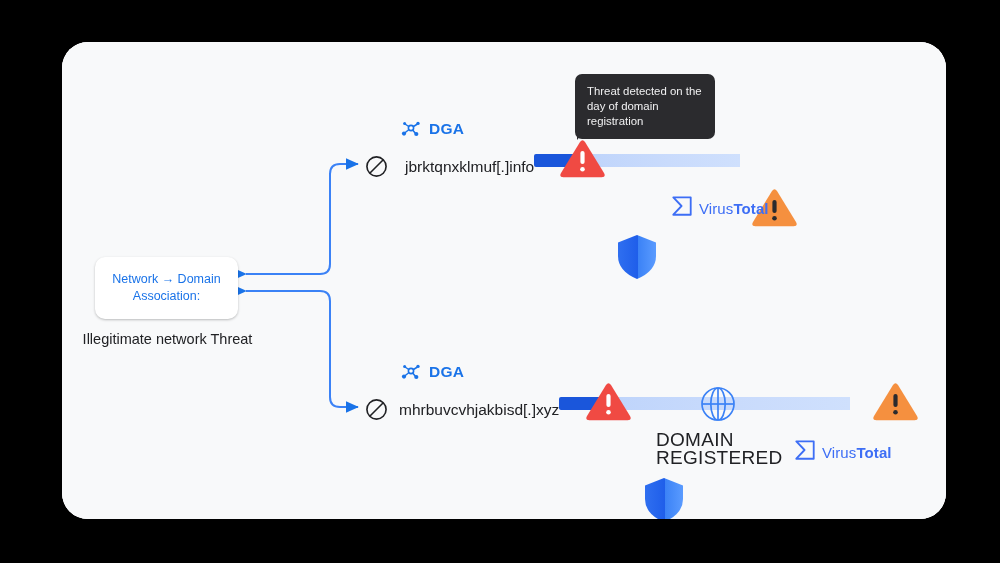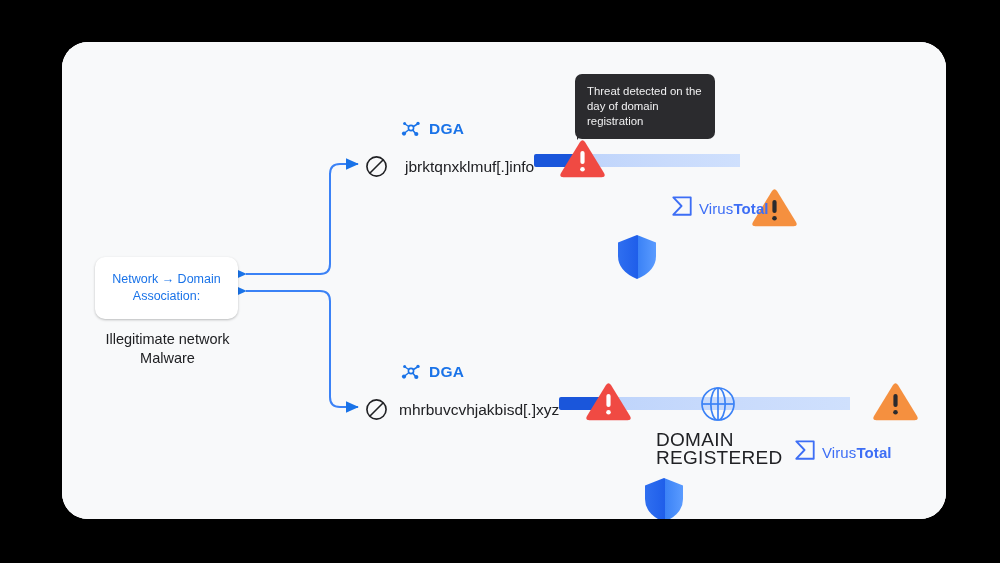--- a/index.html
+++ b/index.html
@@ -150,21 +150,21 @@
         <path d="M 268 365 L 244 365" fill="none" stroke="#3b82f6" stroke-width="2" marker-end="url(#arrR)"></path>
 
         <rect x="0" y="0" width="884" height="477" fill="#f8f9fa"></rect>
         <path d="M 184 232 L 258 232 Q 268 232 268 222 L 268 132 Q 268 122 278 122 L 296 122" fill="none" stroke="#3b82f6" stroke-width="2" marker-start="url(#arrL)" marker-end="url(#arrR)"></path>
         <path d="M 184 249 L 258 249 Q 268 249 268 259 L 268 355 Q 268 365 278 365 L 296 365" fill="none" stroke="#3b82f6" stroke-width="2" marker-start="url(#arrL)" marker-end="url(#arrR)"></path>
       </svg>
 
       <div class="abs assoc-box">
         <div class="assoc-text">Network → Domain Association:</div>
       </div>
-      <div class="abs assoc-caption">Illegitimate network Malware</div>
+      <div class="abs assoc-caption">Illegitimate network Threat</div>
 
       <div class="abs" style="left:338px; top:78px; display:flex; align-items:center; gap:7px;">
         <svg width="22" height="18" viewBox="0 0 22 18">
           <g stroke="#1a73e8" stroke-width="1.5" fill="none">
             <line x1="4" y1="13.5" x2="11" y2="8"></line>
             <line x1="11" y1="8" x2="17.5" y2="4"></line>
             <line x1="11" y1="8" x2="16" y2="14"></line>
             <line x1="11" y1="8" x2="5" y2="4"></line>
           </g>
           <circle cx="11" cy="8" r="2.6" fill="#fff" stroke="#1a73e8" stroke-width="1.6"></circle>

